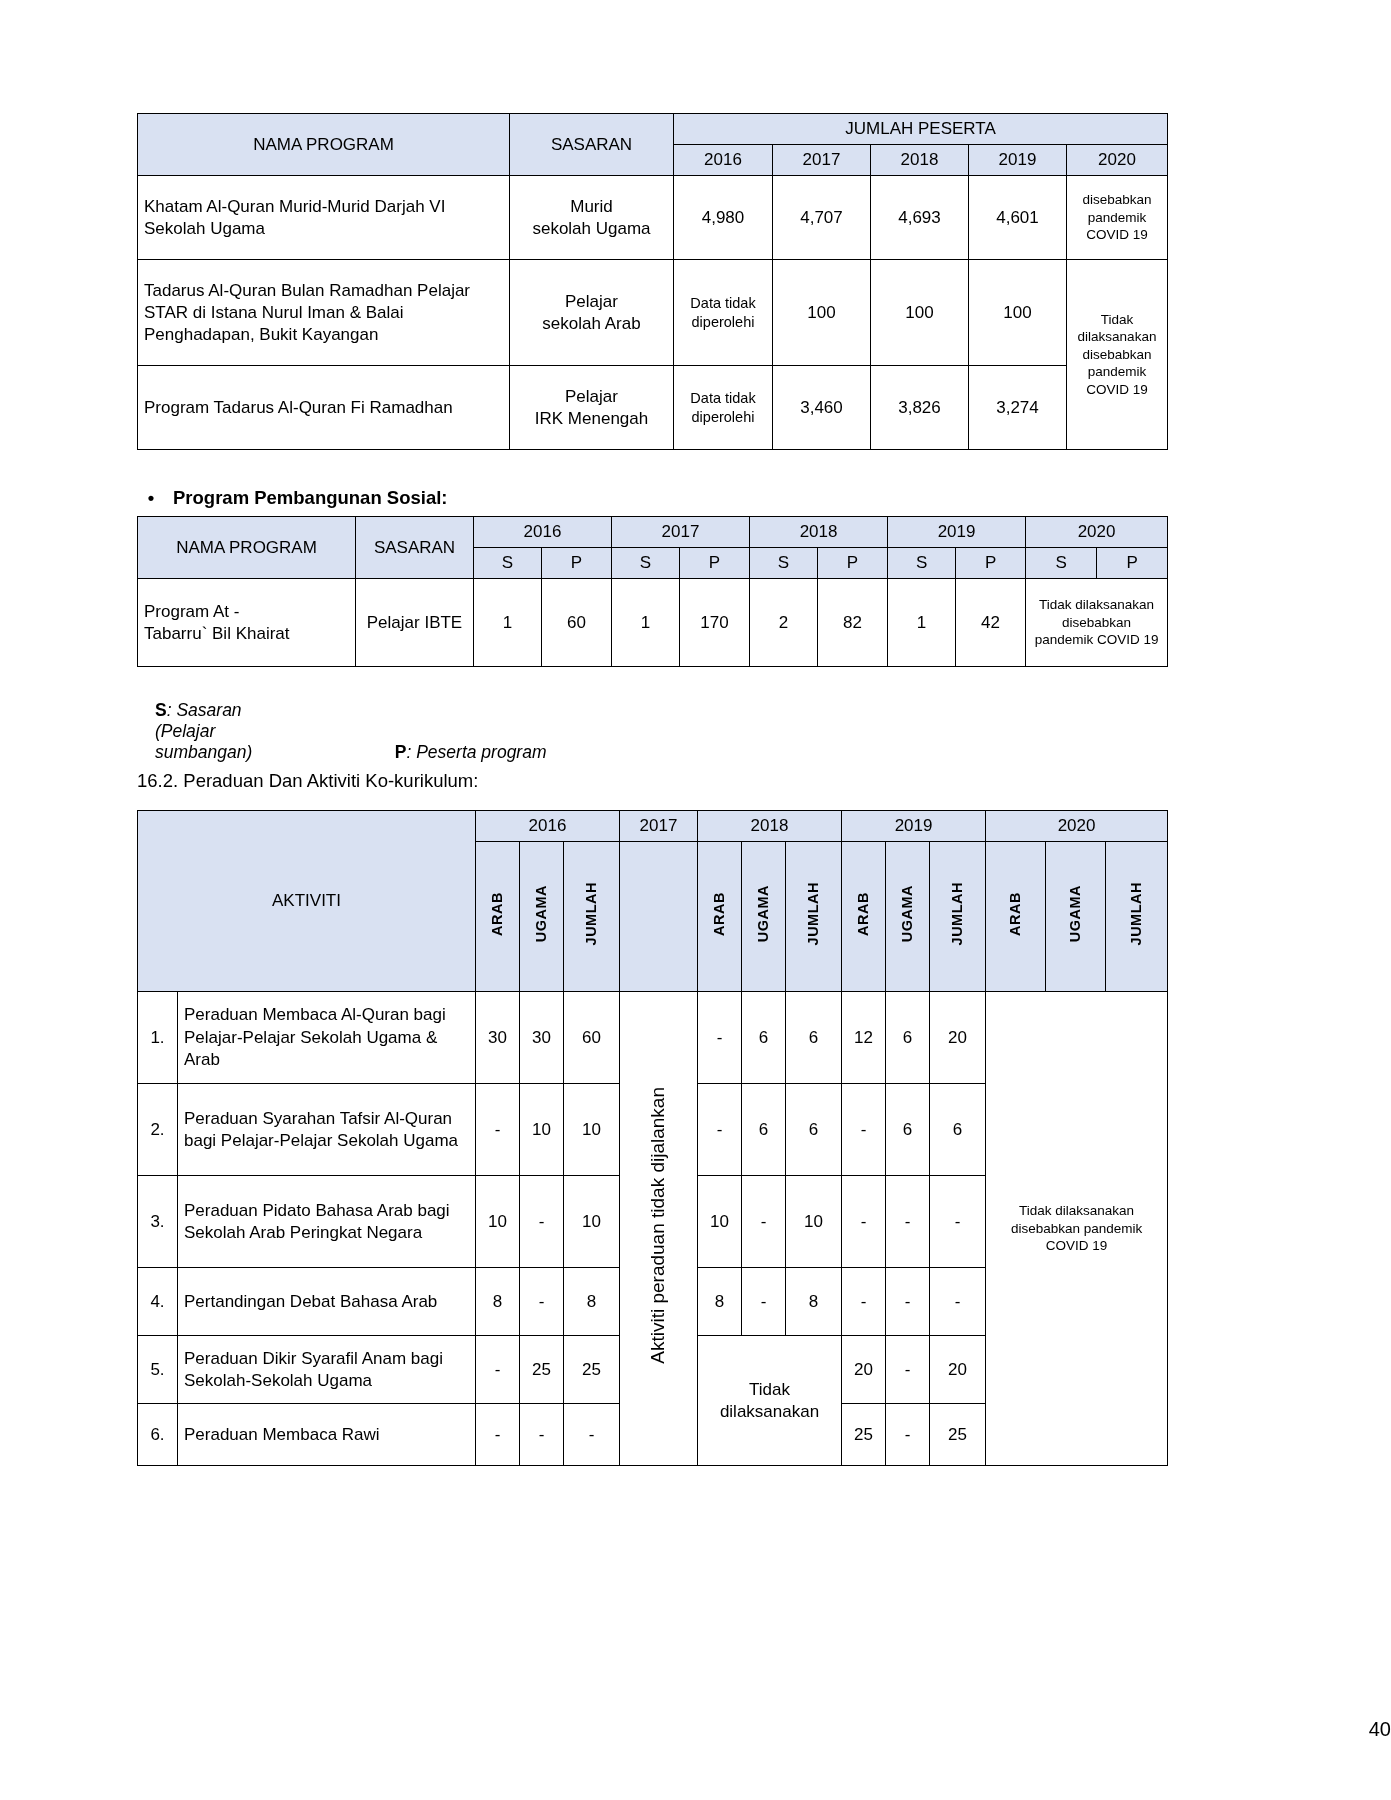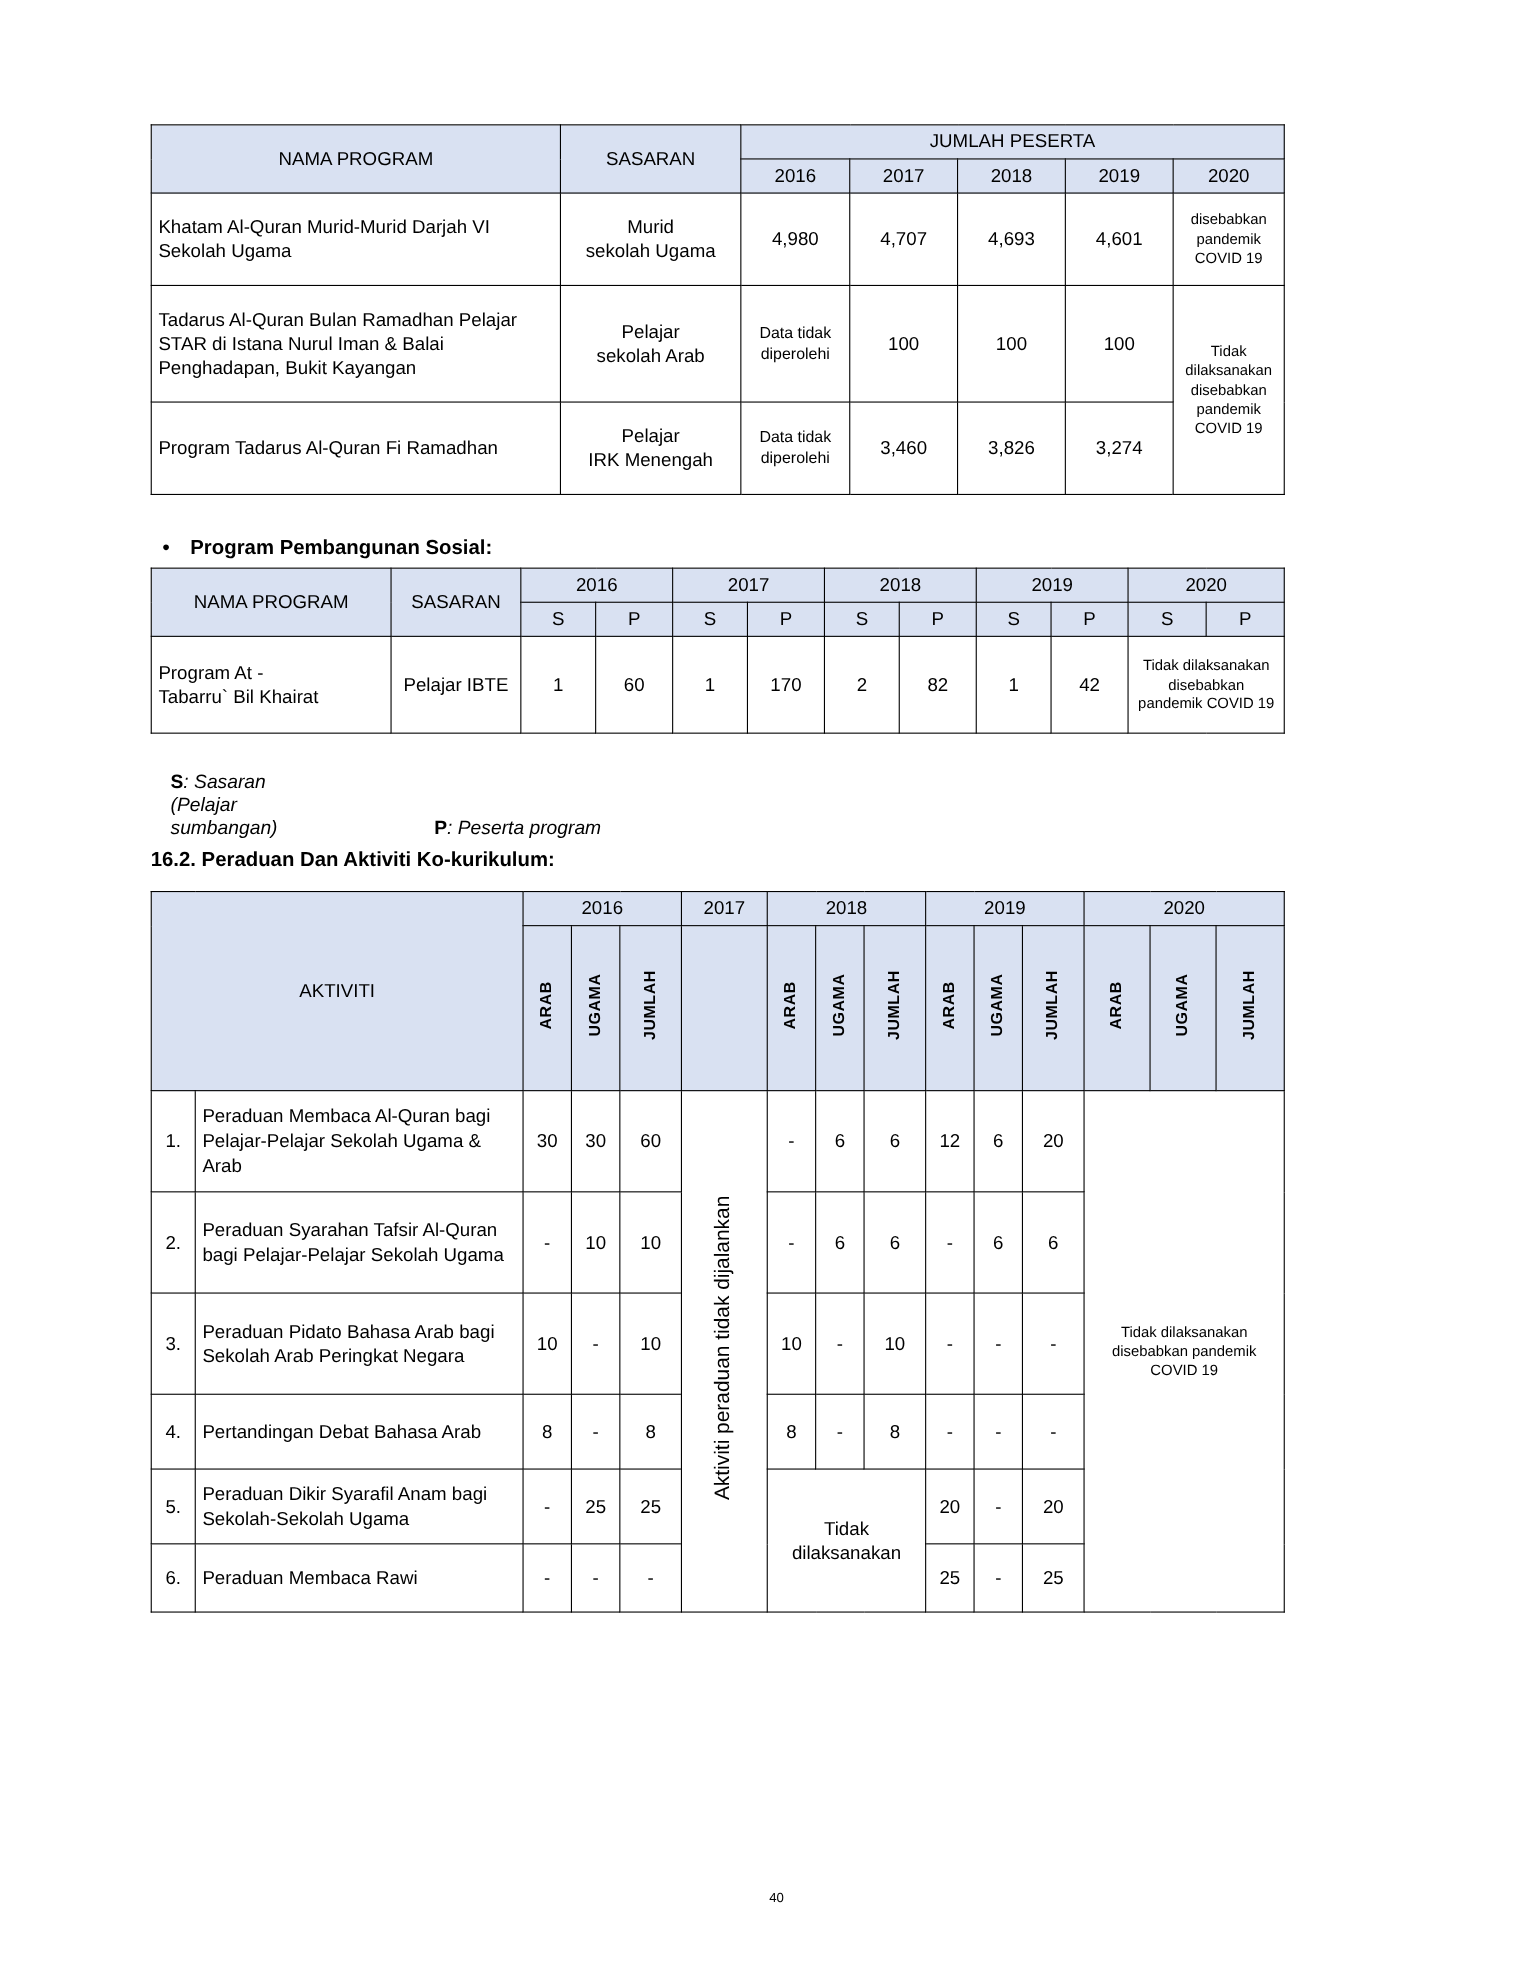--- a/index.html
+++ b/index.html
@@ -64,21 +64,21 @@
   #legend {
     position:absolute; left:155px; top:700px;
     font-size: 17.5px; font-style: italic;
   }
   #legend b { font-style: normal; }
   #legend .sp { display:inline-block; width: 120px; }
 
   
   #h162 {
     position:absolute; left:137px; top:770px;
-    font-size: 18.5px; font-weight: bold;
+    font-size: 18.5px; font-weight: normal;
   }
 
   
   #t3-wrap { position:absolute; left:137px; top:810px; width:1030px; }
   #t3 { width: 1030px; }
   .vert {
     writing-mode: vertical-rl;
     transform: rotate(180deg);
     white-space: nowrap;
     font-weight: bold;
@@ -90,21 +90,21 @@
   .vert-big {
     writing-mode: vertical-rl;
     transform: rotate(180deg);
     white-space: nowrap;
     font-size: 19px;
     margin: 0 auto;
   }
 
   #pagenum {
     position:absolute; left:0; right:0; top:1718px;
-    text-align:center; font-size:12px;padding-left:21px;
+    text-align:right; font-size:20px;padding-left:21px;
   }
 </style>
 </head>
 <body>
 
 <div class="page">
 
   <div id="t1-wrap">
     <table class="doc" id="t1">
       <colgroup>

